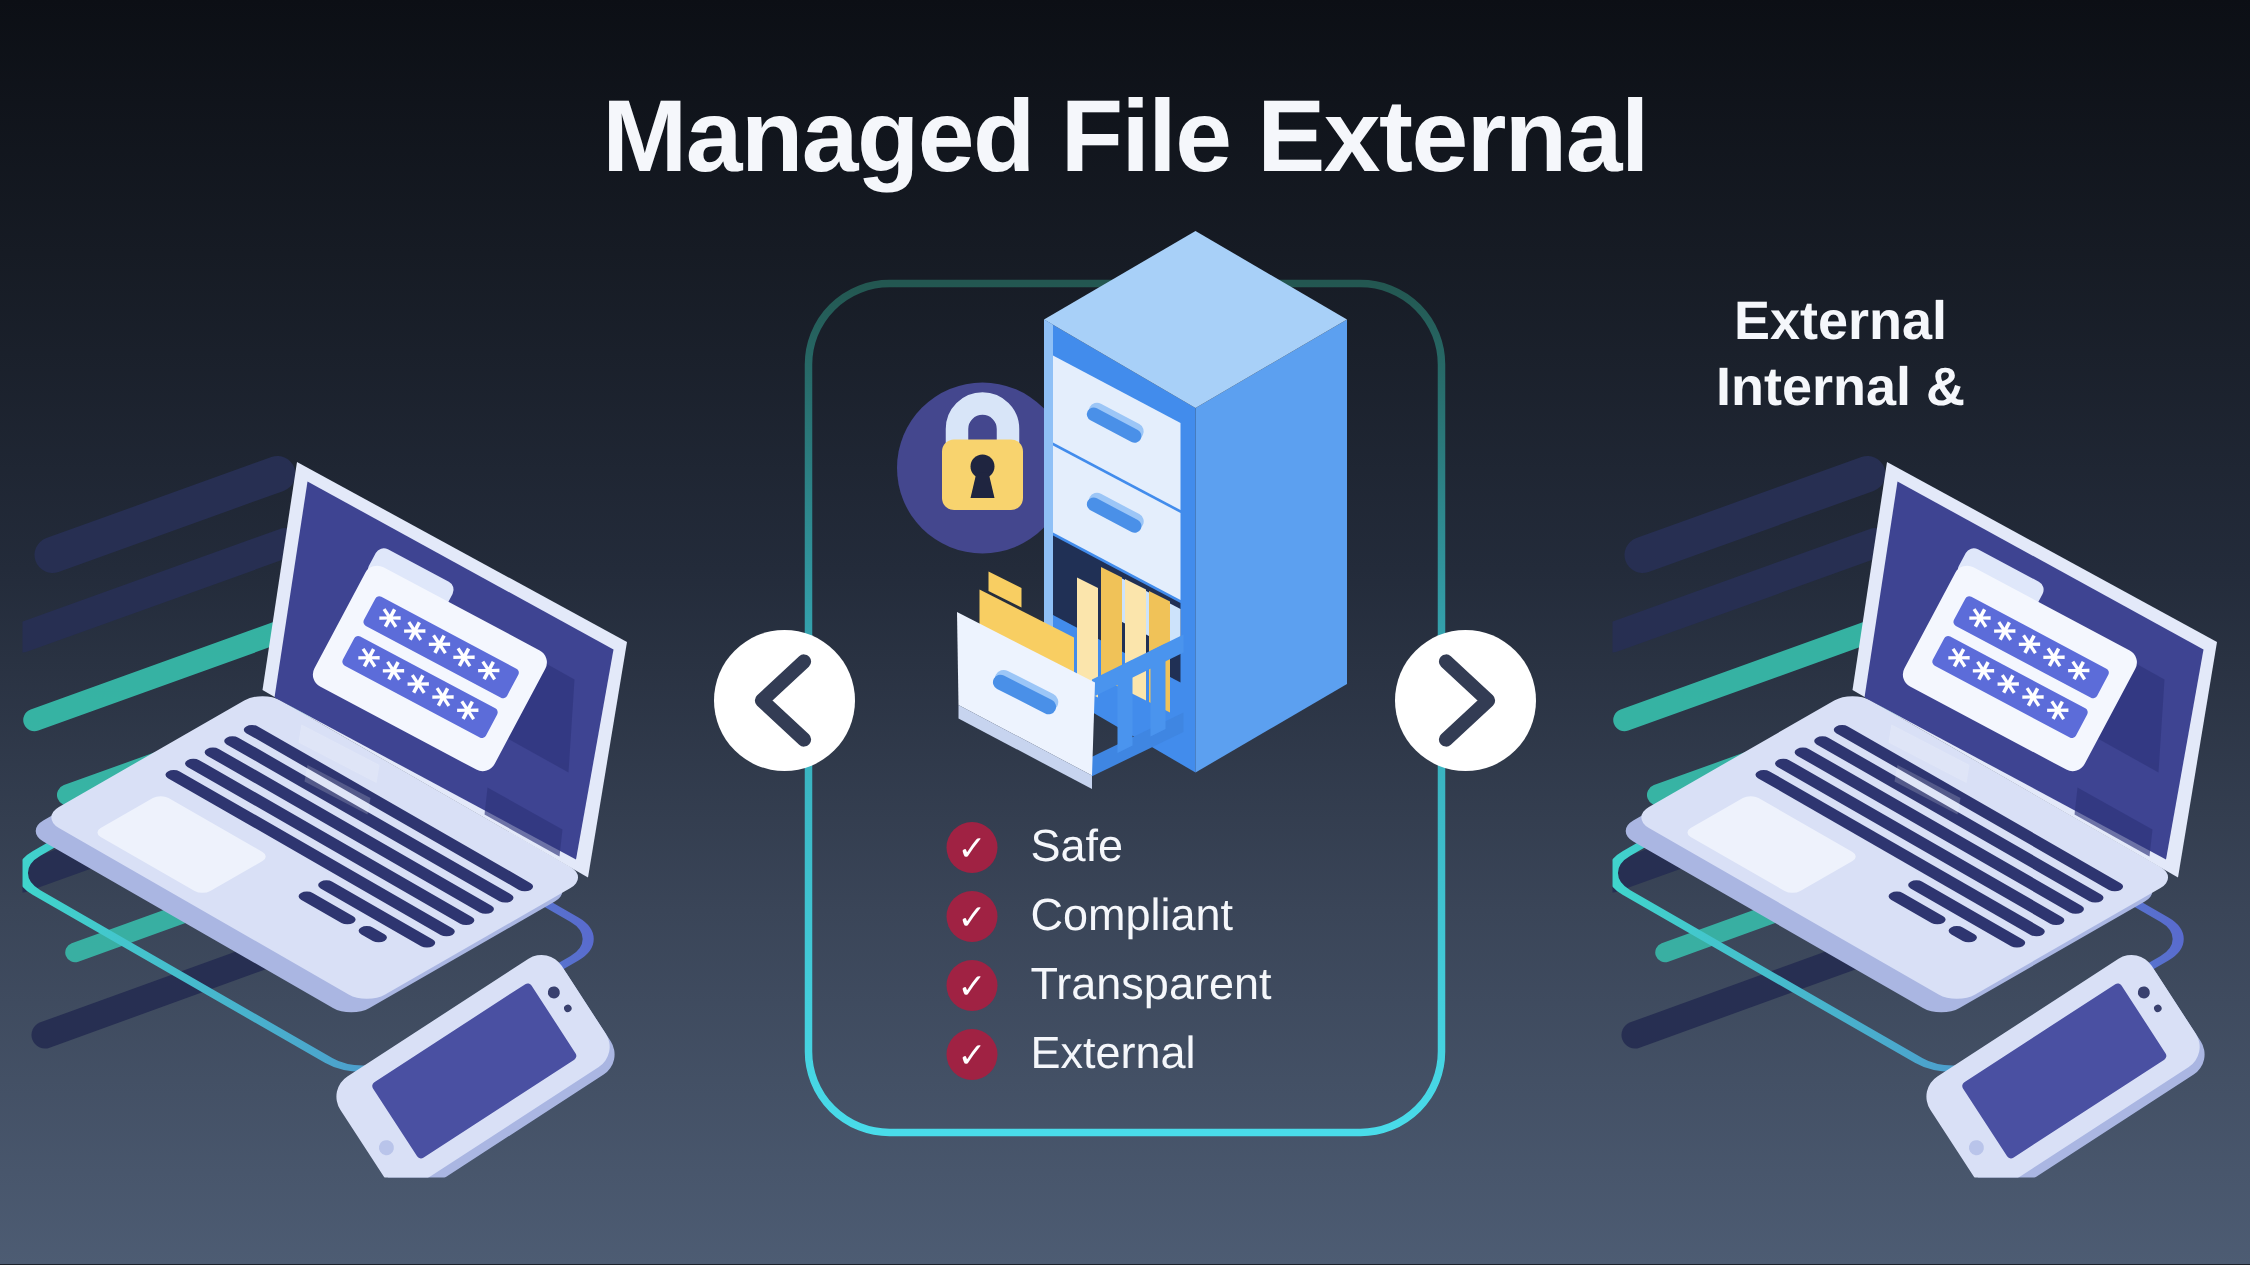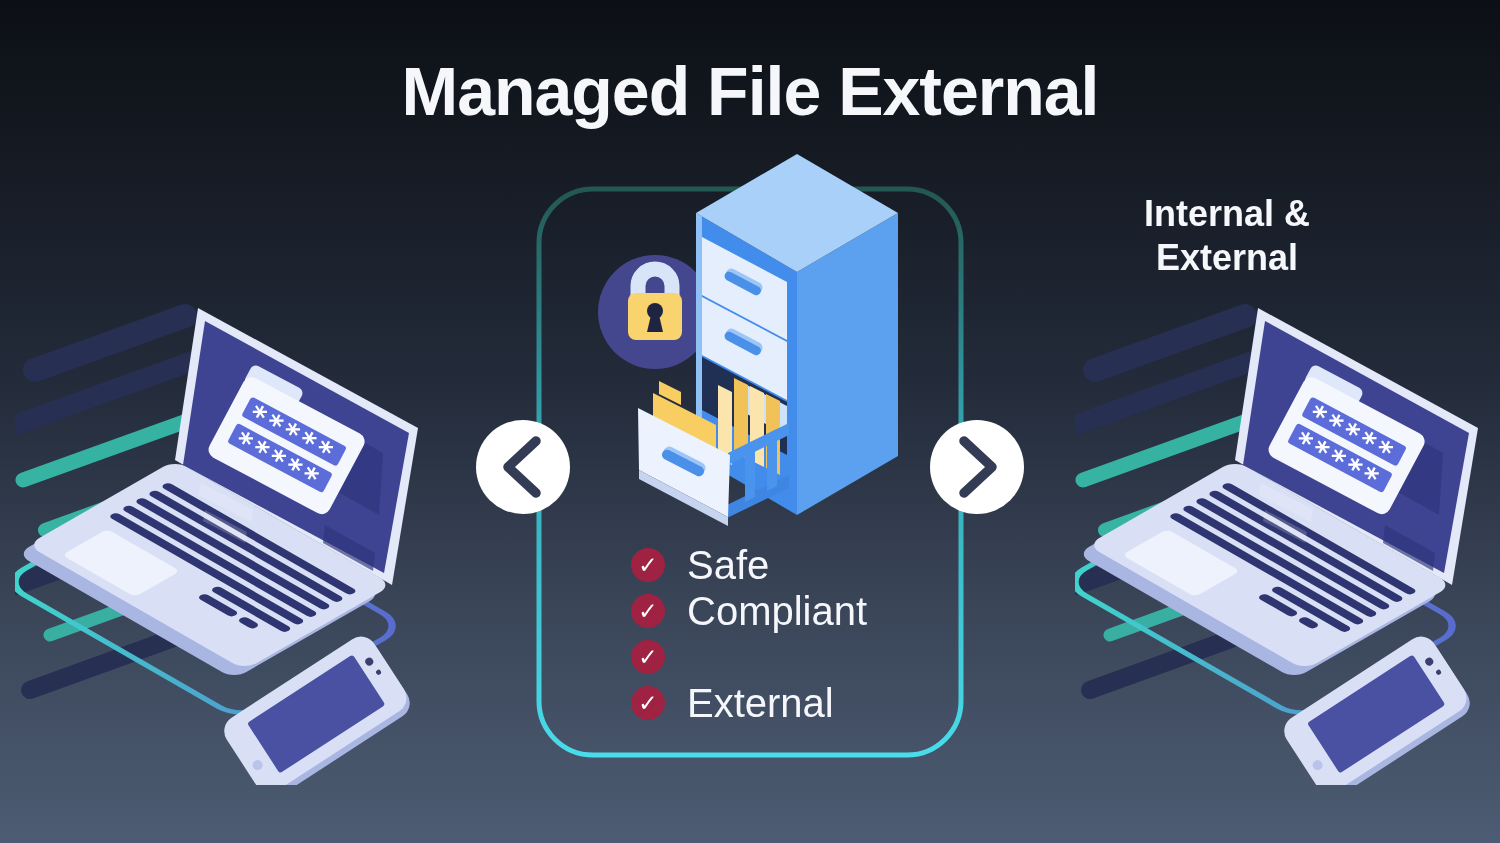--- a/index.html
+++ b/index.html
@@ -28,21 +28,21 @@
   .feature{position:absolute;left:0;display:flex;align-items:center;gap:22px;height:34px;}
   .feature:nth-child(1){top:0;}
   .feature:nth-child(2){top:46px;}
   .feature:nth-child(3){top:92px;}
   .feature:nth-child(4){top:138px;}
   .check-circle{
     width:34px;height:34px;border-radius:50%;background:var(--check_red);
     color:#ffffff;display:flex;align-items:center;justify-content:center;
     font-size:23px;font-weight:700;flex:0 0 auto;
   }
-  .feature-label{font-size:40px;color:var(--text_white);font-weight:400;white-space:nowrap;}
+  .feature-label{font-size:30px;color:var(--text_white);font-weight:400;white-space:nowrap;}
   text.mask{font-family:"DejaVu Sans","Liberation Sans",sans-serif;font-weight:700;}
 </style>
 </head>
 <body>
 
 <div id="stage">
 
   <svg class="abs laptop-svg laptop-left" viewBox="0 0 470 500">
     <defs>
       <linearGradient id="glowGradL" x1="0" y1="1" x2="1" y2="0">
@@ -240,35 +240,36 @@
     <g style="pointer-events:auto;cursor:pointer;">
       <circle cx="977" cy="467" r="47" fill="var(--circle_white)"></circle>
       <path d="M 964 441 L 992 467 L 964 493" fill="none" stroke="var(--chevron_navy)" stroke-width="9.5" stroke-linecap="round" stroke-linejoin="round"></path>
     </g>
   </svg>
 
   <div class="abs title">Managed File External</div>
 
 
   <div class="abs side-label label-right">
+    <div>External</div>
     <div>Internal &amp;</div>
-    <div>External</div>
   </div>
 
   <div class="abs features">
     <div class="feature">
       <span class="check-circle">✓</span>
       <span class="feature-label">Safe</span>
     </div>
     <div class="feature">
       <span class="check-circle">✓</span>
       <span class="feature-label">Compliant</span>
     </div>
     <div class="feature">
       <span class="check-circle">✓</span>
+      <span class="feature-label">Transparent</span>
     </div>
     <div class="feature">
       <span class="check-circle">✓</span>
       <span class="feature-label">External</span>
     </div>
   </div>
 
 </div>
 
 </body></html>

